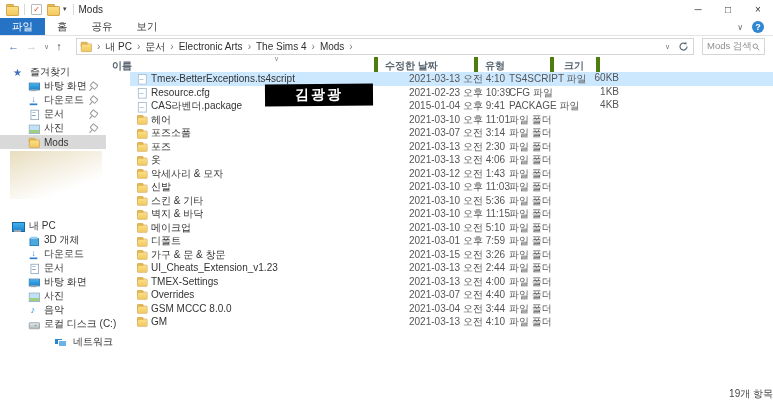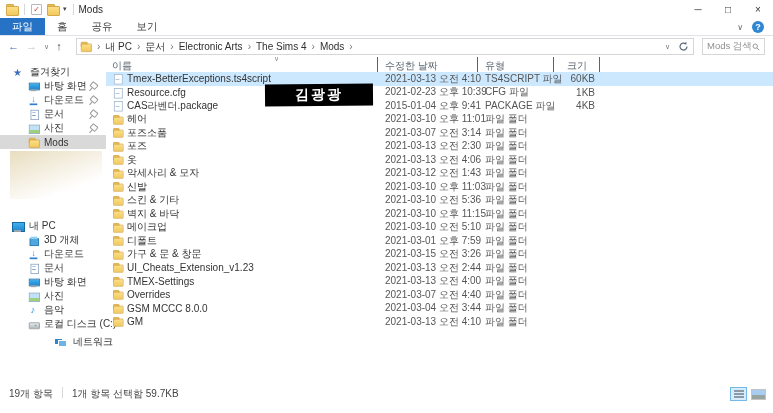--- a/index.html
+++ b/index.html
@@ -80,40 +80,40 @@
   .side-item.selected { background:#d9d9d9; }
   .side-item .icn { transform:scale(.85); }
   .pin { position:absolute; right:9px; top:3px; width:8px; height:8px; transform:rotate(40deg); display:none; }
   .pin::before { content:""; display:block; width:5px; height:4px; border:1px solid #9a9a9a; border-radius:1px; margin:0 auto; }
   .pin::after { content:""; display:block; width:1px; height:4px; background:#9a9a9a; margin:0 auto; }
   .side-item.pinned .pin { display:block; }
   .sidebar-fade { height:48px; margin:2px 0 20px 10px; width:92px; background:linear-gradient(160deg, rgba(228,215,180,.85), rgba(255,255,255,0) 75%); }
 
   .filepane { flex:1; position:relative; overflow:hidden; }
   .cols { display:flex; height:15px; font-size:10px; color:#5a6672; position:relative; }
-  .col { border-right:1px solid #4d7c0f; padding-top:2px; }
+  .col { border-right:4px solid #4d7c0f; padding-top:2px;font-weight:bold; }
   .col-name { width:272px; padding-left:6px; }
   .col-date { width:100px; padding-left:7px; }
   .col-type { width:76px; padding-left:7px; }
   .col-size { width:46px; text-align:right; padding-right:12px; }
   .sort-chevron { position:absolute; left:168px; top:-2px; font-size:7px; color:#8a8a8a; }
 
-  .row { display:flex; height:13.5px; align-items:center; font-size:10px; }
+  .row { display:flex; height:13.5px; align-items:flex-start; font-size:10px;margin-left:24px; }
   .row.selected { background:#cce8ff; }
   .cell-name { width:272px; display:flex; align-items:center; gap:3px; padding-left:5px; color:#333; overflow:hidden; white-space:nowrap; }
   .cell-name .icn { transform:scale(.8); }
   .cell-date { width:100px; padding-left:7px; color:#555; white-space:nowrap; }
   .cell-type { width:76px; padding-left:7px; color:#555; white-space:nowrap; }
   .cell-size { width:46px; text-align:right; padding-right:5px; color:#555; }
 
   
   .watermark { position:absolute; left:265px; top:84px; width:108px; height:22px; background:#000; color:#fff; display:flex; align-items:center; justify-content:center; font-weight:bold; font-size:14px; letter-spacing:2px; transform:rotate(-0.5deg); }
 
   
-  .statusbar { position:absolute; left:0; right:0; bottom:6px; height:20px; display:flex; align-items:flex-start; padding-left:9px; gap:9px; font-size:10px; color:#444; background:#fff; }
+  .statusbar { position:absolute; left:0; right:0; bottom:6px; height:20px; display:flex; align-items:flex-end; padding-left:9px; gap:9px; font-size:10px; color:#444; background:#fff;flex-direction:column; }
   .status-divider { width:1px; height:11px; background:#d8d8d8; }
   .view-toggles { margin-left:auto; margin-right:7px; display:flex; align-items:center; gap:4px; }
   .vt-details { width:17px; height:14px; background:#d9ecfb; border:1px solid #70b9e8; display:flex; align-items:center; justify-content:center; }
   .vt-details .bars { width:10px; height:8px; background:repeating-linear-gradient(180deg,#8a9aa8 0 2px,transparent 2px 3px); }
   .vt-thumbs { width:15px; height:11px; background:linear-gradient(180deg,#a8cdf0 0 55%,#98a4a0 55% 100%); border:1px solid #c4c4c4; }
 </style>
 </head>
 <body>
 
 <div class="window">

